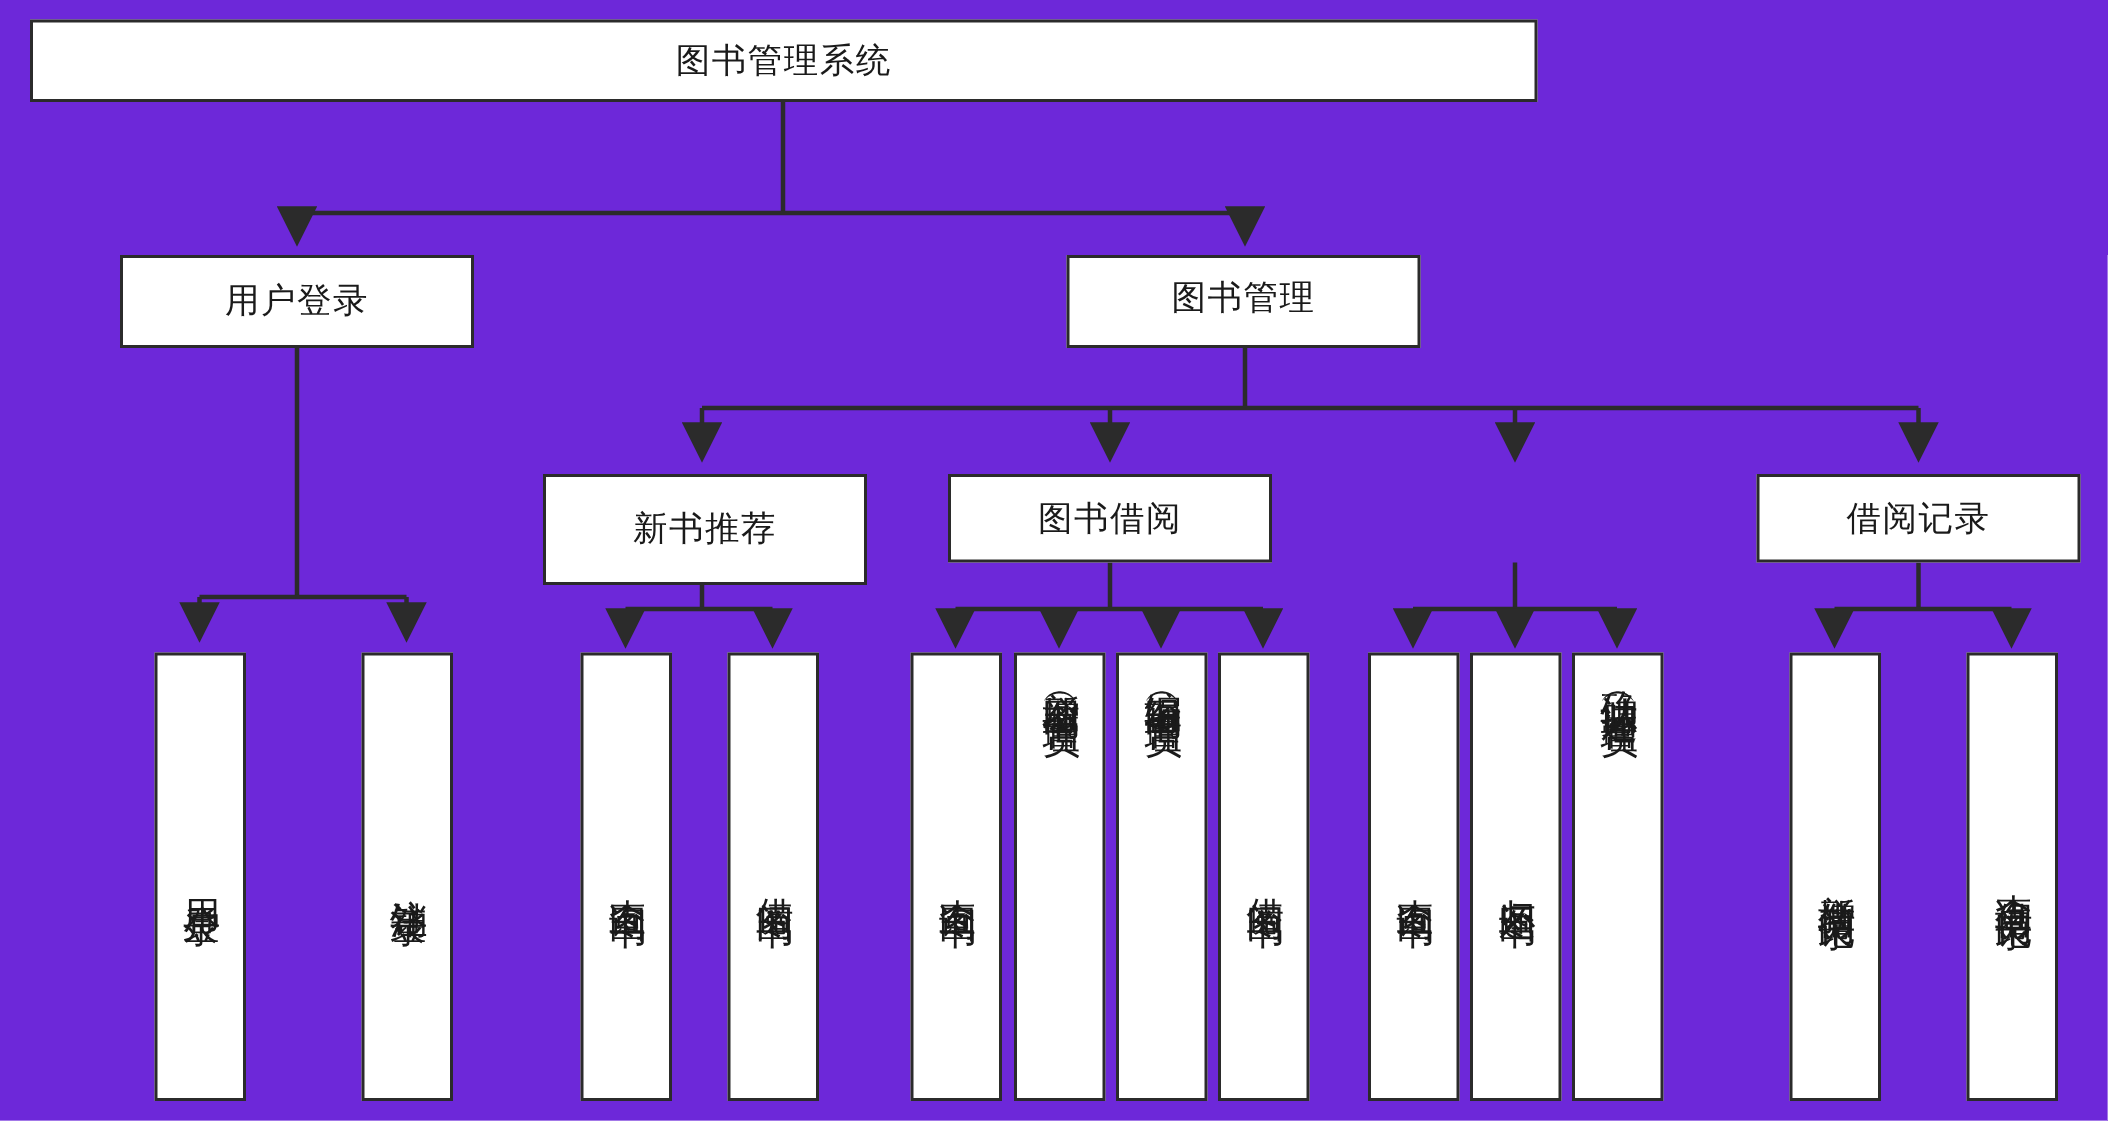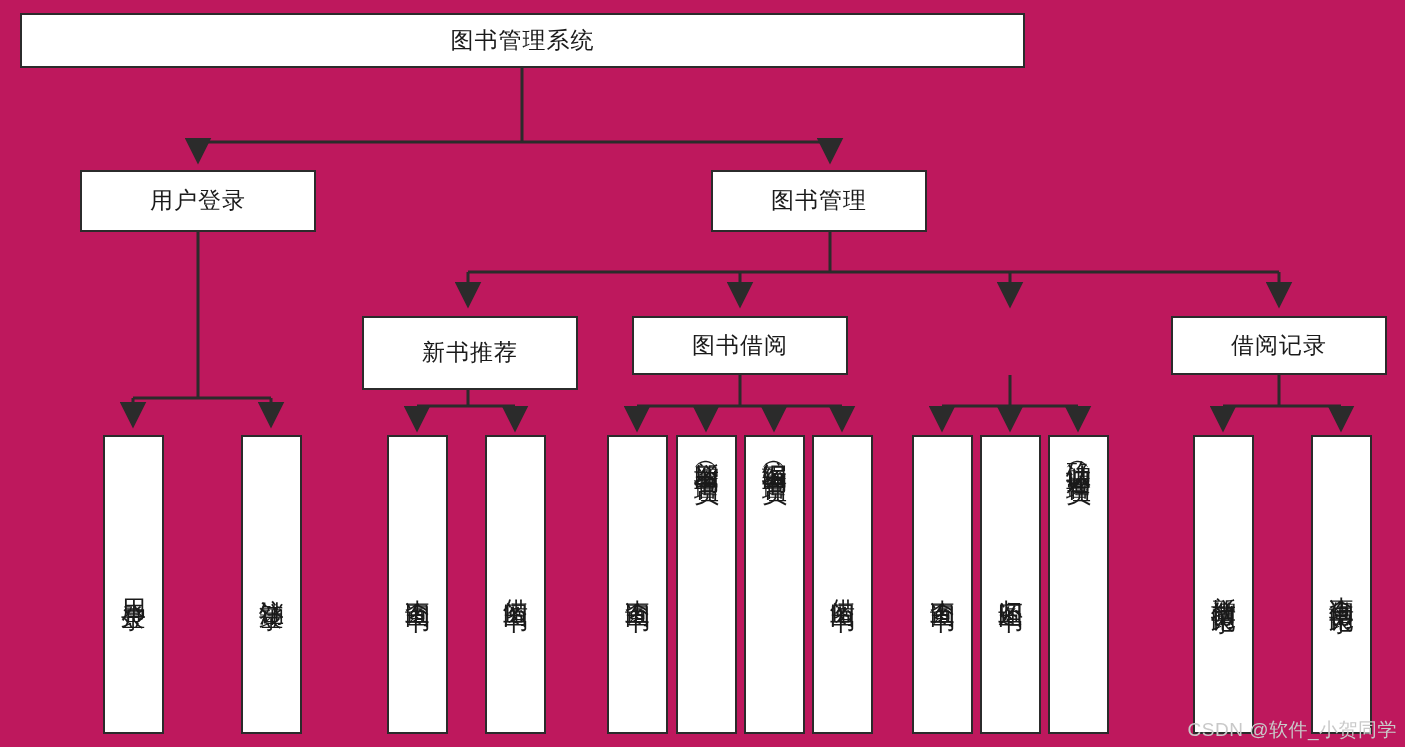--- a/index.html
+++ b/index.html
@@ -1,18 +1,18 @@
 <!DOCTYPE html>
 <html><head>
 <meta charset="utf-8">
 <style>
   html,body{margin:0;padding:0;background:#ffffff;}
   body{width:1405px;height:747px;overflow:hidden;
        font-family:"Liberation Sans","DejaVu Sans",sans-serif;}
-  #stage{position:relative;width:1405px;height:747px;background:#be185d;}
+  #stage{position:relative;width:1405px;height:747px;background:#6d28d9;}
   svg{position:absolute;left:0;top:0;}
 
   .node{
     position:absolute;
     box-sizing:border-box;
     border:2.5px solid #2b2b2b;
     background:#ffffff;
     display:flex;
     align-items:center;
     justify-content:center;
@@ -110,21 +110,21 @@
     </g>
   </svg>
 
   <div class="node h root" style="left:20px;top:13px;width:1005px;height:55px;">
     <span class="lbl">图书管理系统</span>
   </div>
 
   <div class="node h" style="left:80px;top:170px;width:236px;height:62px;">
     <span class="lbl">用户登录</span>
   </div>
-  <div class="node h" style="left:711px;top:170px;width:216px;height:62px;">
+  <div class="node h" style="left:711px;top:170px;width:236px;height:62px;font-family:Liberation Mono, monospace;">
     <span class="lbl">图书管理</span>
   </div>
 
   <div class="node h" style="left:362px;top:316px;width:216px;height:74px;">
     <span class="lbl">新书推荐</span>
   </div>
   <div class="node h" style="left:632px;top:316px;width:216px;height:59px;font-family:Liberation Serif, serif;">
     <span class="lbl">图书借阅</span>
   </div>
   <div class="node h" style="left:1171px;top:316px;width:216px;height:59px;">
@@ -168,14 +168,13 @@
     <span class="lbl">确认归还（管理员）</span>
   </div>
 
   <div class="node v mid" style="left:1193px;top:435px;width:61px;height:299px;">
     <span class="lbl">新增借阅记录</span>
   </div>
   <div class="node v mid" style="left:1311px;top:435px;width:61px;height:299px;">
     <span class="lbl">查询借阅记录</span>
   </div>
 
-  <div class="watermark">CSDN @软件_小贺同学</div>
 </div>
 
 </body></html>

